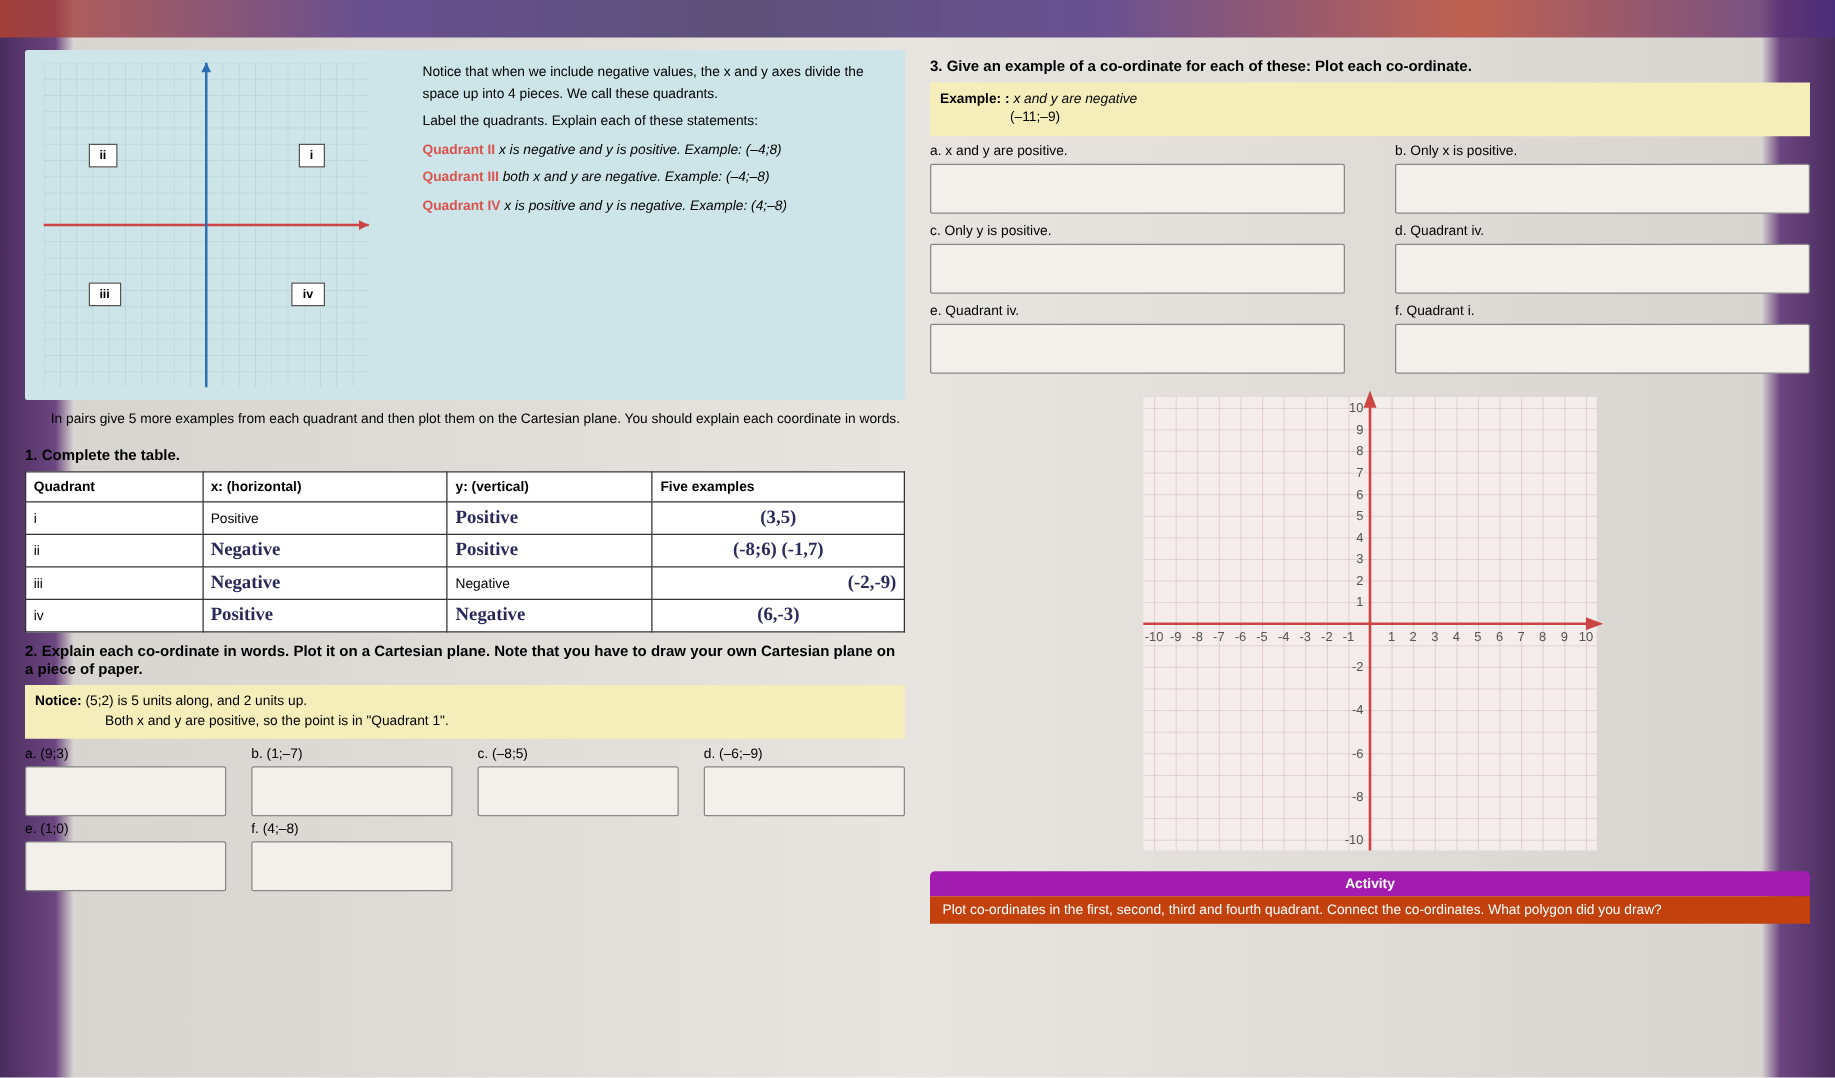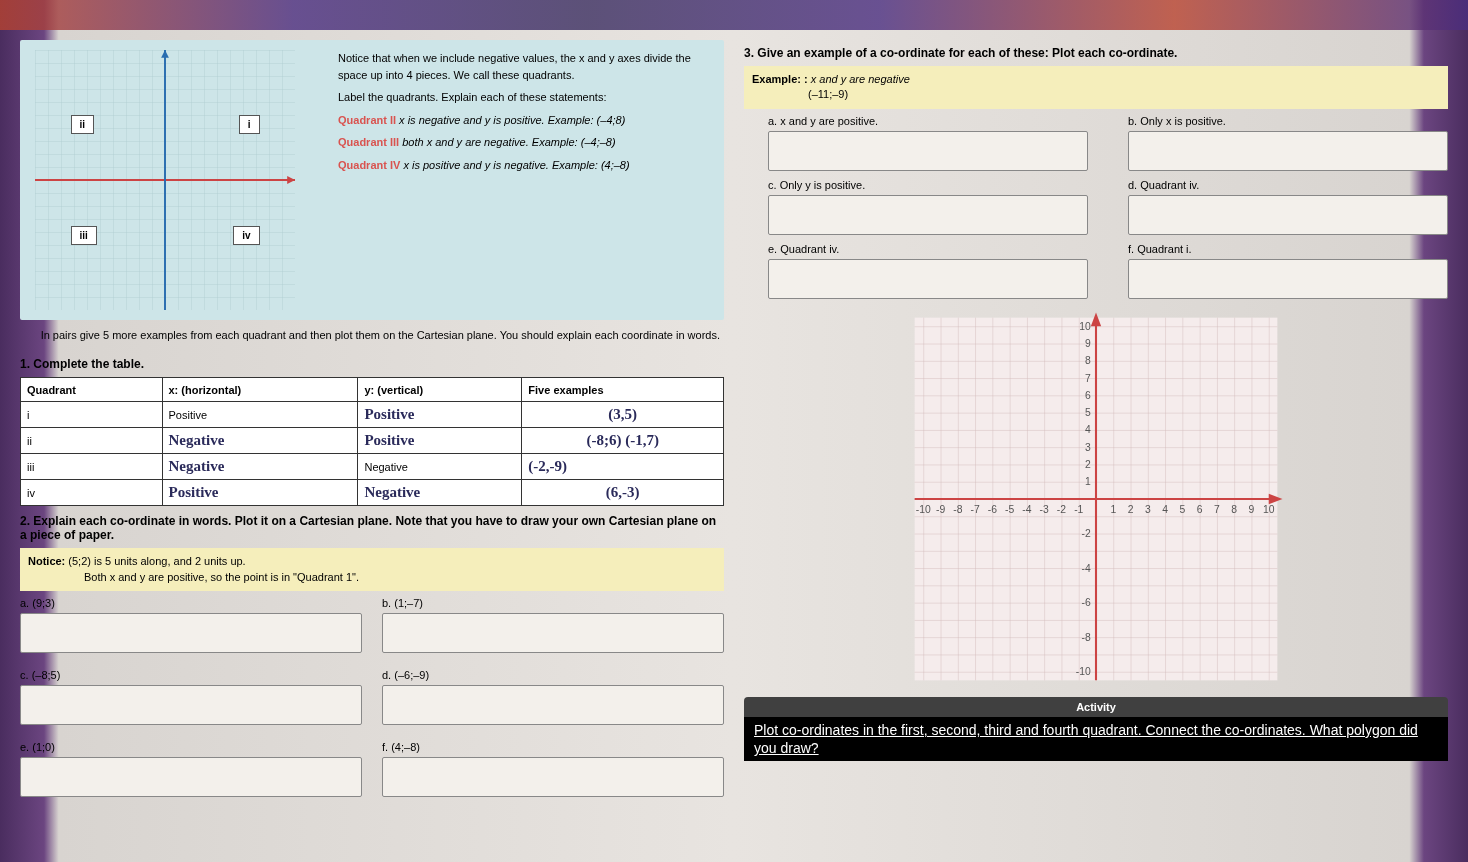--- a/index.html
+++ b/index.html
@@ -85,64 +85,62 @@
     background: #f5eebb;
     padding: 6px 8px;
     font-size: 11px;
     margin: 6px 0;
     line-height: 1.4;
   }
   .example-label { font-weight: bold; }
   
   .ans-grid {
     display: grid;
-    grid-template-columns: repeat(2, 1fr);
-    gap: 16px 20px;
+    grid-template-columns: repeat(4, 1fr);
+    gap: 4px 20px;
     margin-top: 6px;
   }
   .ans-item { font-size: 11px; }
   .ans-box {
     border: 1px solid #888;
     height: 40px;
     background: #f3f0eb;
     margin-top: 4px;
     border-radius: 2px;
   }
   
   .ans-grid-2 {
     display: grid;
     grid-template-columns: repeat(2, 1fr);
     gap: 8px 40px;
-    margin-left: 24px;
   }
   
   .cartesian {
     width: 380px;
     height: 380px;
     margin: 10px auto 0;
     position: relative;
   }
   .cartesian svg { width: 100%; height: 100%; }
   .activity-bar {
-    background: #404040;
+    background: #a21caf;
     color: #fff;
     padding: 4px 10px;
     border-radius: 4px 4px 0 0;
     font-size: 11px;
     font-weight: bold;
     margin-top: 8px;
     text-align: center;
   }
   .activity-text {
-    background: #000000;
+    background: #c2410c;
     color: #fff;
     padding: 4px 10px;
-    font-size: 14px;
+    font-size: 11px;
     line-height: 1.3;
-    text-decoration: underline;
   }
   .italic { font-style: italic; }
 </style>
 </head>
 <body>
 
 <div class="star-border"></div>
 
 <div class="page-container">
 
@@ -198,21 +196,21 @@
           <tr>
             <td>ii</td>
             <td class="hw">Negative</td>
             <td class="hw">Positive</td>
             <td class="hw" style="text-align: center;">(-8;6)   (-1,7)</td>
           </tr>
           <tr>
             <td>iii</td>
             <td class="hw">Negative</td>
             <td>Negative</td>
-            <td class="hw" style="text-align: left;">(-2,-9)</td>
+            <td class="hw" style="text-align: right;">(-2,-9)</td>
           </tr>
           <tr>
             <td>iv</td>
             <td class="hw">Positive</td>
             <td class="hw">Negative</td>
             <td class="hw" style="text-align: center;">(6,-3)</td>
           </tr>
         </tbody>
     </table>
 

